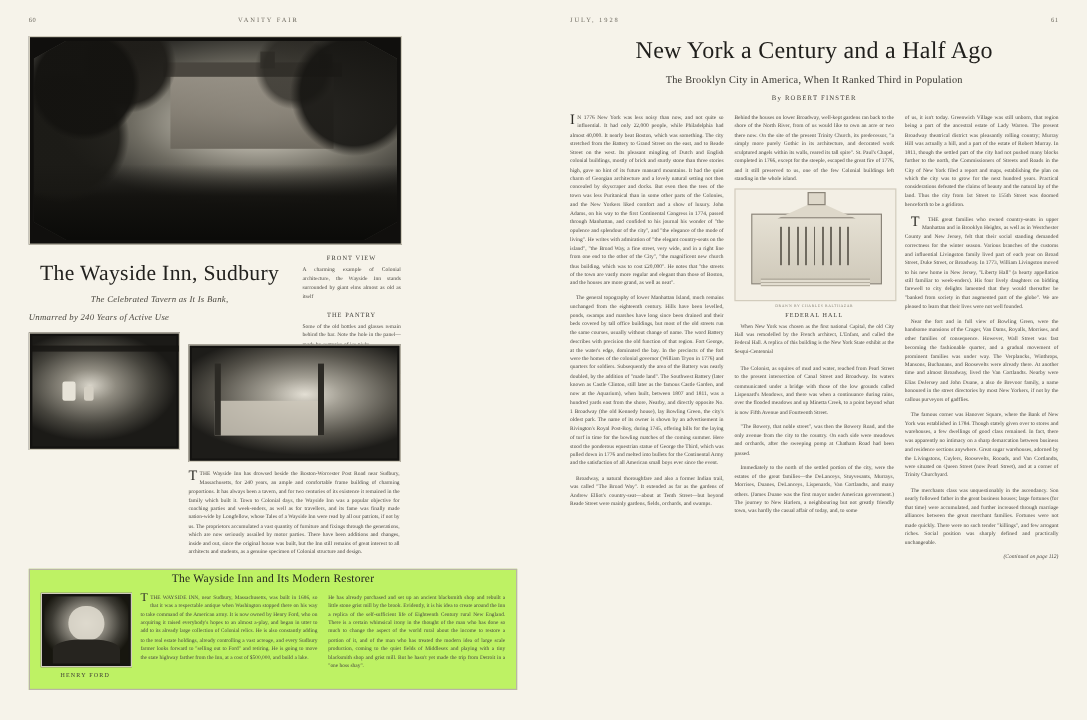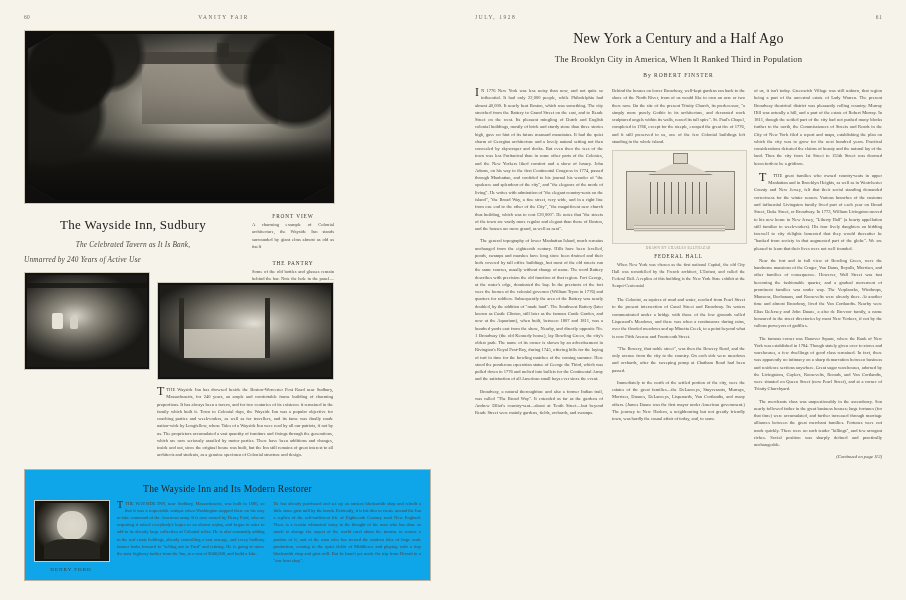--- a/index.html
+++ b/index.html
@@ -58,21 +58,21 @@
   }
   .photo-main .chimney2{
     position:absolute;left:78%;top:8%;width:3.4%;height:7%;background:#3d3a34;
   }
 
   .left-cols{display:flex;gap:10px;margin-top:9px;}
   .title-col{width:218px;}
   .cap-col{width:82px;}
 
   .inn-title{
-    font-size:13px;letter-spacing:.3px;text-align:center;margin:4px 0 0 0;
+    font-size:18px;letter-spacing:.3px;text-align:center;margin:4px 0 0 0;
     font-weight:400;color:#23221f;
   }
   .inn-sub{
     font-style:italic;text-align:center;font-size:7.3px;margin-top:7px;color:#4a473f;letter-spacing:.2px;
   }
   .inn-sub2{
     font-style:italic;font-size:7.3px;margin-top:6px;color:#4a473f;letter-spacing:.2px;
   }
 
   .capblock{text-align:center;margin-bottom:9px;}
@@ -127,22 +127,22 @@
   .body-col{
     font-size:4.55px;line-height:1.6;text-align:justify;color:#4a4740;
     -webkit-hyphens:auto;hyphens:auto;
   }
   .body-col .drop{
     float:left;font-size:12px;line-height:.82;padding:1px 2px 0 0;color:#2e2c27;
   }
 
   
   .framed{
-    border:1px solid #b9b4a6;margin-top:10px;padding:13px 9px 8px 9px;
-    background:#0ea5e9;
+    border:1px solid #b9b4a6;margin-top:10px;padding:2px 9px 8px 9px;
+    background:#bef264;
   }
   .framed-title{
     text-align:center;font-size:9.6px;margin:0 0 6px 0;font-weight:400;color:#25241f;letter-spacing:.2px;
   }
   .framed-body{display:flex;gap:9px;}
   .portrait{
     width:74px;flex:0 0 74px;
   }
   .portrait .pic{
     position:relative;width:74px;height:60px;background:#151411;border:1px solid #cfcabb;
@@ -161,21 +161,21 @@
   .portrait .cap{
     text-align:center;font-size:5px;letter-spacing:1px;margin-top:5px;color:#3e3b35;
   }
   .framed-cols{display:flex;gap:9px;flex:1;}
   .framed-cols .col{flex:1;font-size:4.5px;line-height:1.6;text-align:justify;color:#4a4740;
     -webkit-hyphens:auto;hyphens:auto;}
   .framed-cols .col .drop{float:left;font-size:10px;line-height:.85;padding:1px 2px 0 0;color:#2e2c27;}
 
   
   .art-title{
-    text-align:center;font-size:14px;margin:7px 0 0 0;font-weight:400;color:#201f1c;letter-spacing:.2px;
+    text-align:center;font-size:20px;margin:7px 0 0 0;font-weight:400;color:#201f1c;letter-spacing:.2px;
   }
   .art-sub{
     text-align:center;font-size:8.6px;margin:7px 0 0 0;font-weight:400;color:#35332d;letter-spacing:.2px;
   }
   .art-byline{
     text-align:center;font-size:5.6px;letter-spacing:1px;margin:8px 0 9px 0;color:#403d37;
   }
   .rcols{display:flex;gap:9px;}
   .rcol{width:133px;font-size:4.55px;line-height:1.6;text-align:justify;color:#4a4740;
     -webkit-hyphens:auto;hyphens:auto;}

